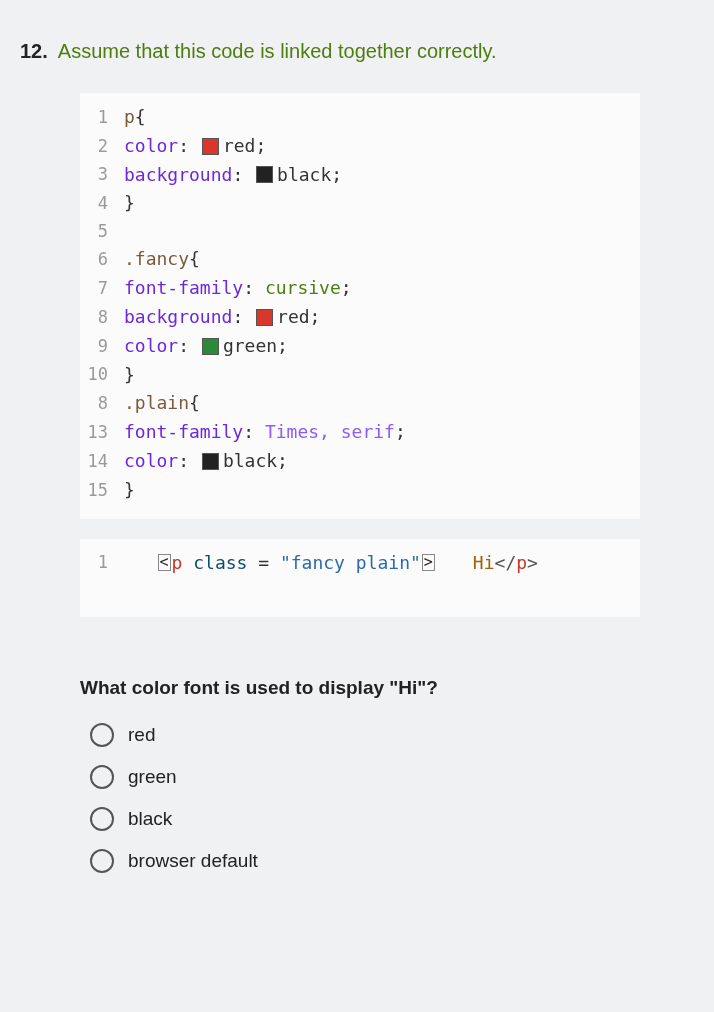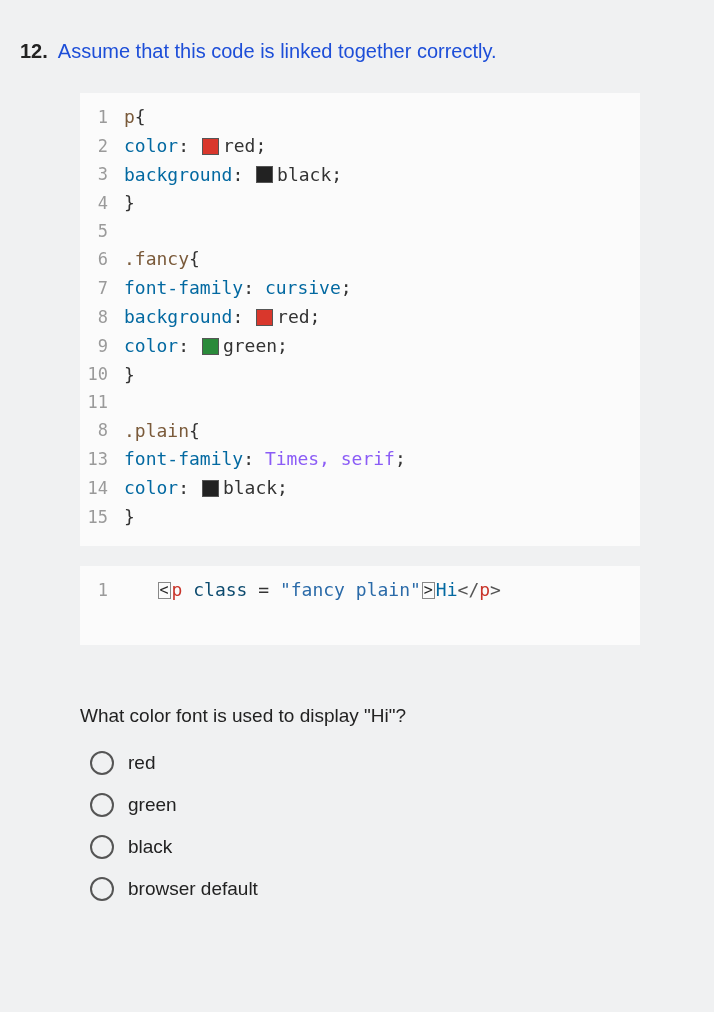--- a/index.html
+++ b/index.html
@@ -21,21 +21,21 @@
     gap: 10px;
     margin-bottom: 30px;
   }
   .qnum {
     font-weight: 600;
     font-size: 20px;
     color: #222;
   }
   .qtext {
     font-size: 20px;
-    color: #1d4ed8;
+    color: #4d7c0f;
   }
   .code-block {
     background: #fbfbfb;
     margin: 0 0 20px 60px;
     width: 560px;
     padding: 10px 0 14px 0;
     font-family: "Consolas", "Menlo", monospace;
     font-size: 18px;
     line-height: 1.6;
   }
@@ -51,23 +51,23 @@
     flex-shrink: 0;
     font-size: 17px;
   }
   .code {
     white-space: pre;
     display: flex;
     align-items: center;
   }
   .tok-sel { color: #7a5a3a; }
   .tok-brace { color: #333; }
-  .tok-prop { color: #0369a1; }
+  .tok-prop { color: #6d28d9; }
   .tok-val { color: #333; }
-  .tok-cursive { color: #0369a1; }
+  .tok-cursive { color: #4d7c0f; }
   .tok-times { color: #8b5cf6; }
   .tok-punct { color: #333; }
   .swatch {
     display: inline-block;
     width: 17px;
     height: 17px;
     border: 1px solid #555;
     margin: 0 4px 0 2px;
     vertical-align: middle;
   }
@@ -80,25 +80,26 @@
     width: 560px;
     padding: 10px 0 40px 0;
     font-family: "Consolas", "Menlo", monospace;
     font-size: 18px;
     line-height: 1.6;
   }
   .tok-angle { color: #555; }
   .tok-tag { color: #c9352b; }
   .tok-attr { color: #0c4a6e; }
   .tok-str { color: #2a6aa8; }
-  .tok-txt { color: #0369a1; }
+  .tok-txt { color: #a16207; padding-left: 37px; }
   .subq {
     margin: 30px 0 24px 60px;
     font-size: 19px;
     color: #222;
+    font-weight: bold;
   }
   .options {
     margin-left: 70px;
   }
   .option {
     display: flex;
     align-items: center;
     gap: 14px;
     margin-bottom: 18px;
     cursor: pointer;
@@ -166,24 +167,20 @@
         <span class="ln">8</span>
         <span class="code">        <span class="tok-prop">background</span><span class="tok-punct">: </span><span class="swatch sw-red"></span><span class="tok-val">red</span><span class="tok-punct">;</span></span>
       </div>
       <div class="code-line">
         <span class="ln">9</span>
         <span class="code">        <span class="tok-prop">color</span><span class="tok-punct">: </span><span class="swatch sw-green"></span><span class="tok-val">green</span><span class="tok-punct">;</span></span>
       </div>
       <div class="code-line">
         <span class="ln">10</span>
         <span class="code">   <span class="tok-brace">}</span></span>
-      </div>
-      <div class="code-line">
-        <span class="ln">11</span>
-        <span class="code"> </span>
       </div>
       <div class="code-line">
         <span class="ln">8</span>
         <span class="code">   <span class="tok-sel">.plain</span><span class="tok-brace">{</span></span>
       </div>
       <div class="code-line">
         <span class="ln">13</span>
         <span class="code">        <span class="tok-prop">font-family</span><span class="tok-punct">: </span><span class="tok-times">Times, serif</span><span class="tok-punct">;</span></span>
       </div>
       <div class="code-line">

